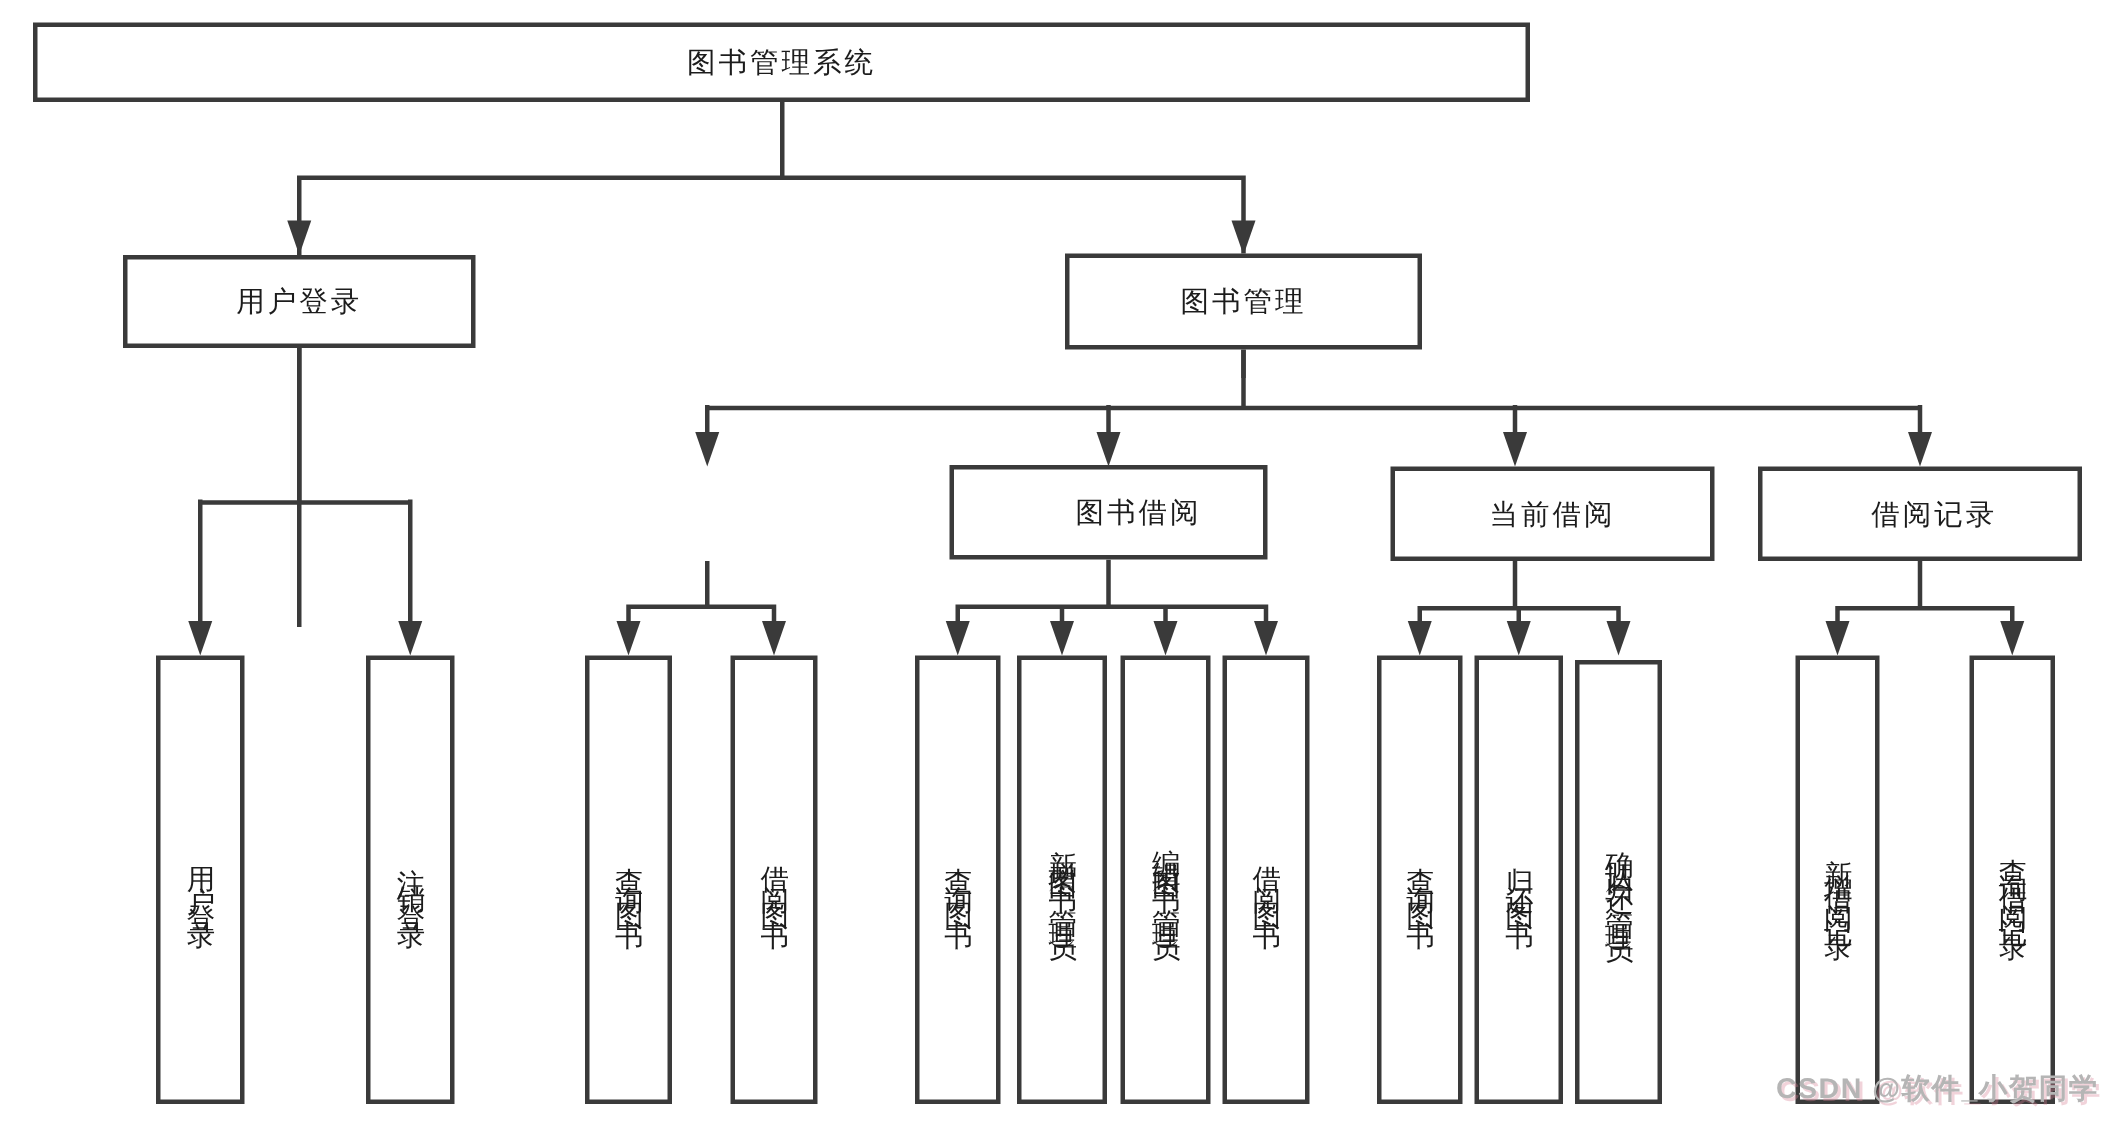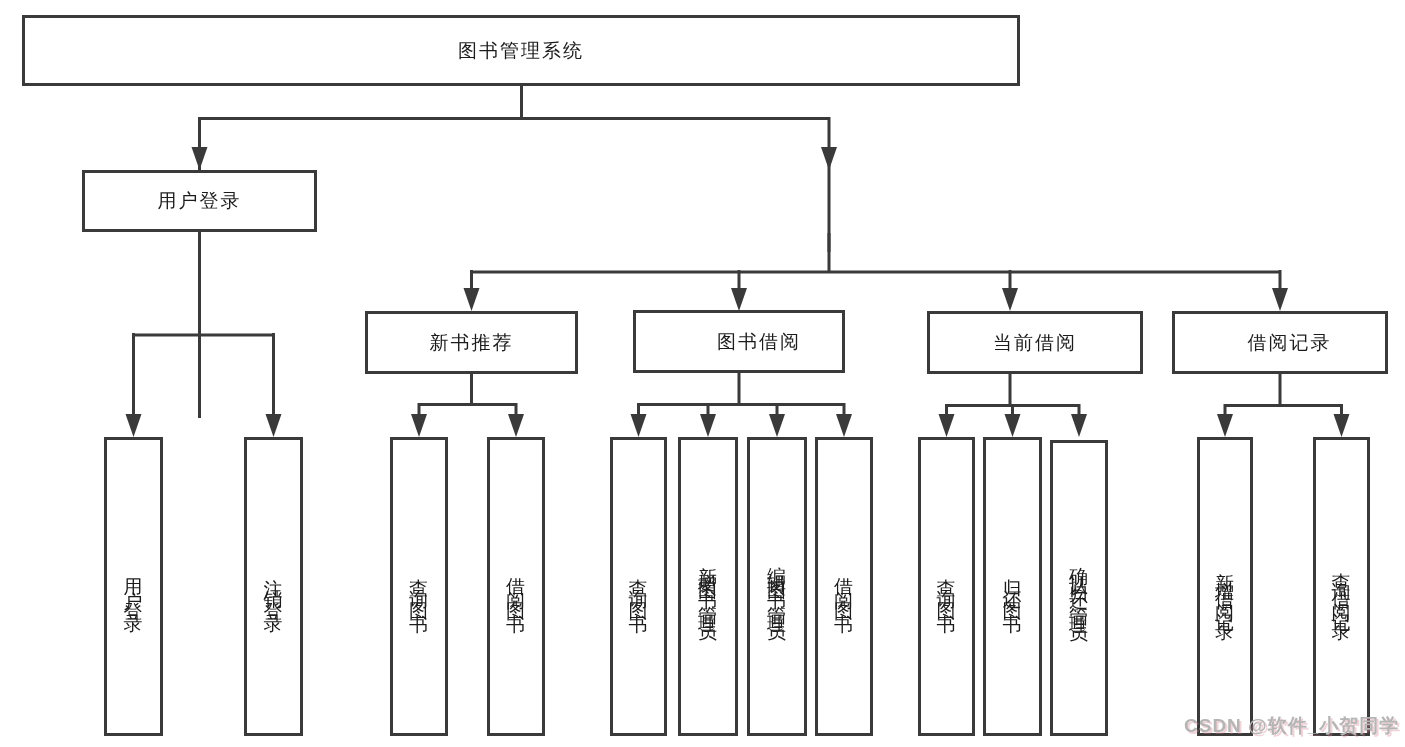--- a/index.html
+++ b/index.html
@@ -87,31 +87,31 @@
       <polygon points="769,414 785,414 777,437"></polygon>
       <polygon points="836,414 852,414 844,437"></polygon>
       <polygon points="938.5,414 954.5,414 946.5,437"></polygon>
       <polygon points="1004.5,414 1020.5,414 1012.5,437"></polygon>
       <polygon points="1071,414 1087,414 1079,437"></polygon>
       <polygon points="1217,414 1233,414 1225,437"></polygon>
       <polygon points="1333.5,414 1349.5,414 1341.5,437"></polygon>
     </g>
   </svg>
 
-  <div class="hnode" style="left:22px;top:15px;width:998px;height:71px;">
+  <div class="hnode" style="left:22px;top:15px;width:998px;height:53px;">
     <span>图书管理系统</span>
   </div>
 
   <div class="hnode" style="left:82px;top:170px;width:235px;height:62px;">
     <span>用户登录</span>
   </div>
+  <div class="hnode" style="left:710px;top:169px;width:238px;height:64px;">
+    <span>图书管理</span>
+  </div>
 
-  <div class="hnode" style="left:365px;top:311px;width:213px;height:63px;">
-    <span>新书推荐</span>
-  </div>
   <div class="hnode" style="left:633px;top:310px;width:212px;height:63px;padding-left:40px;">
     <span>图书借阅</span>
   </div>
   <div class="hnode" style="left:902px;top:311px;width:216px;height:63px;margin-left:25px;">
     <span>当前借阅</span>
   </div>
   <div class="hnode" style="left:1172px;top:311px;width:216px;height:63px;padding-left:19px;">
     <span>借阅记录</span>
   </div>
 

